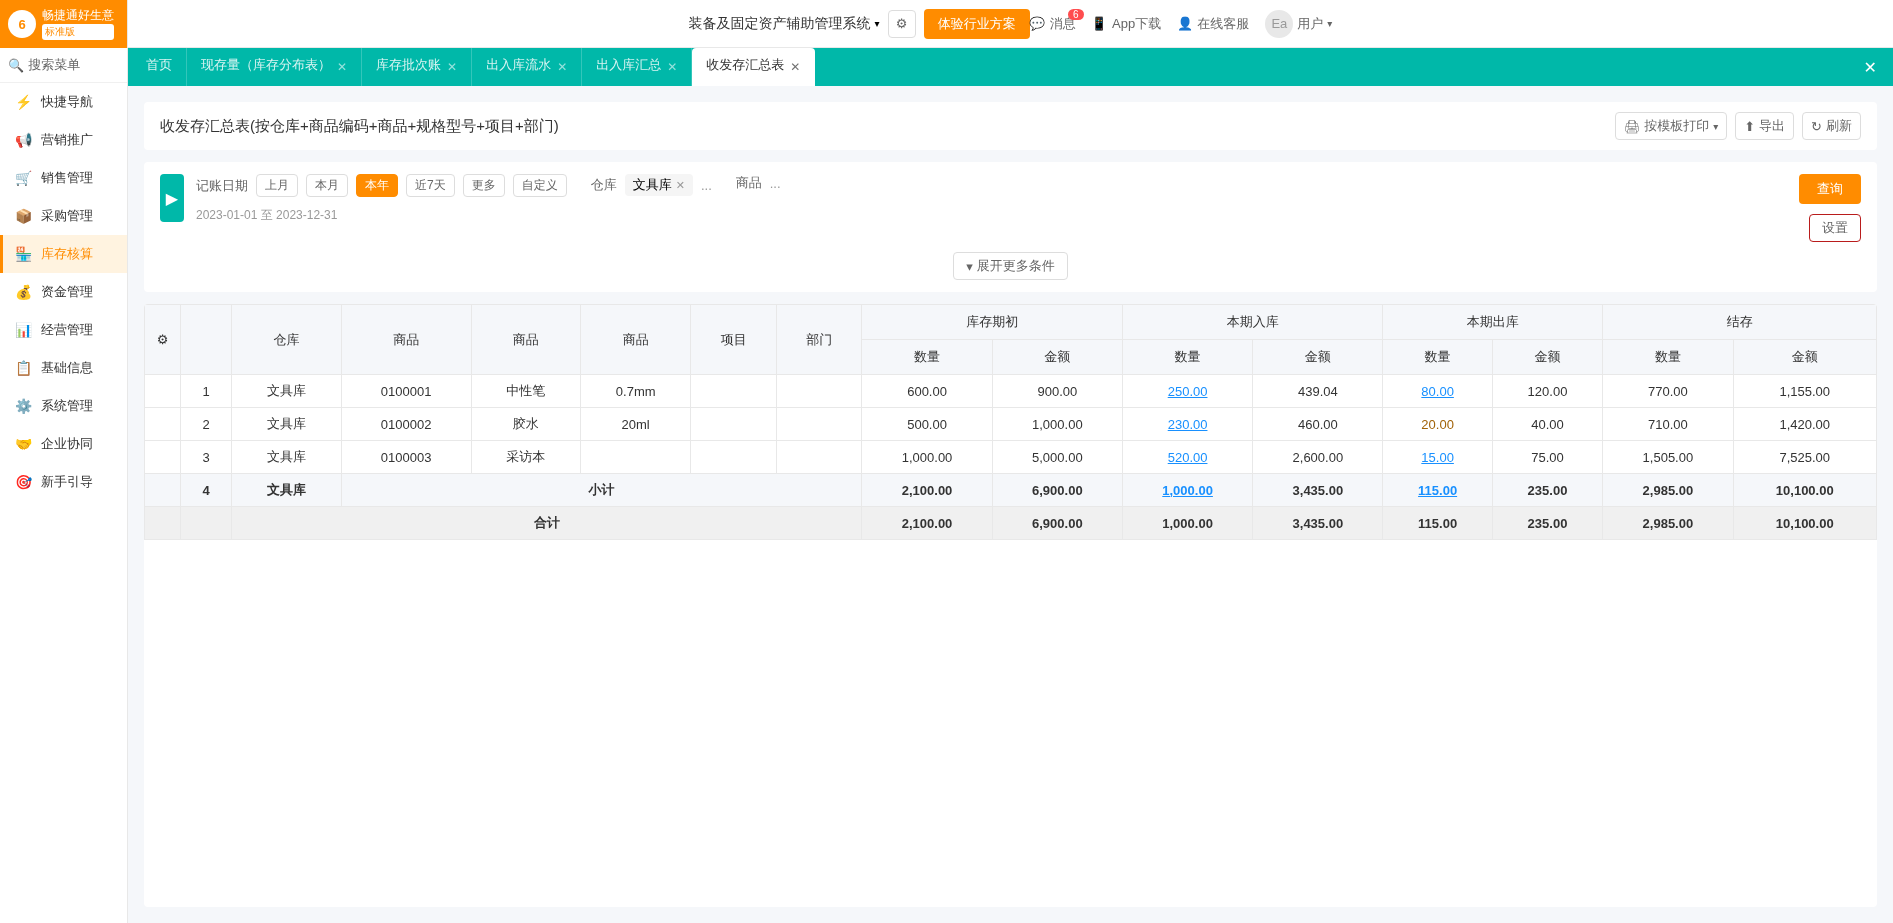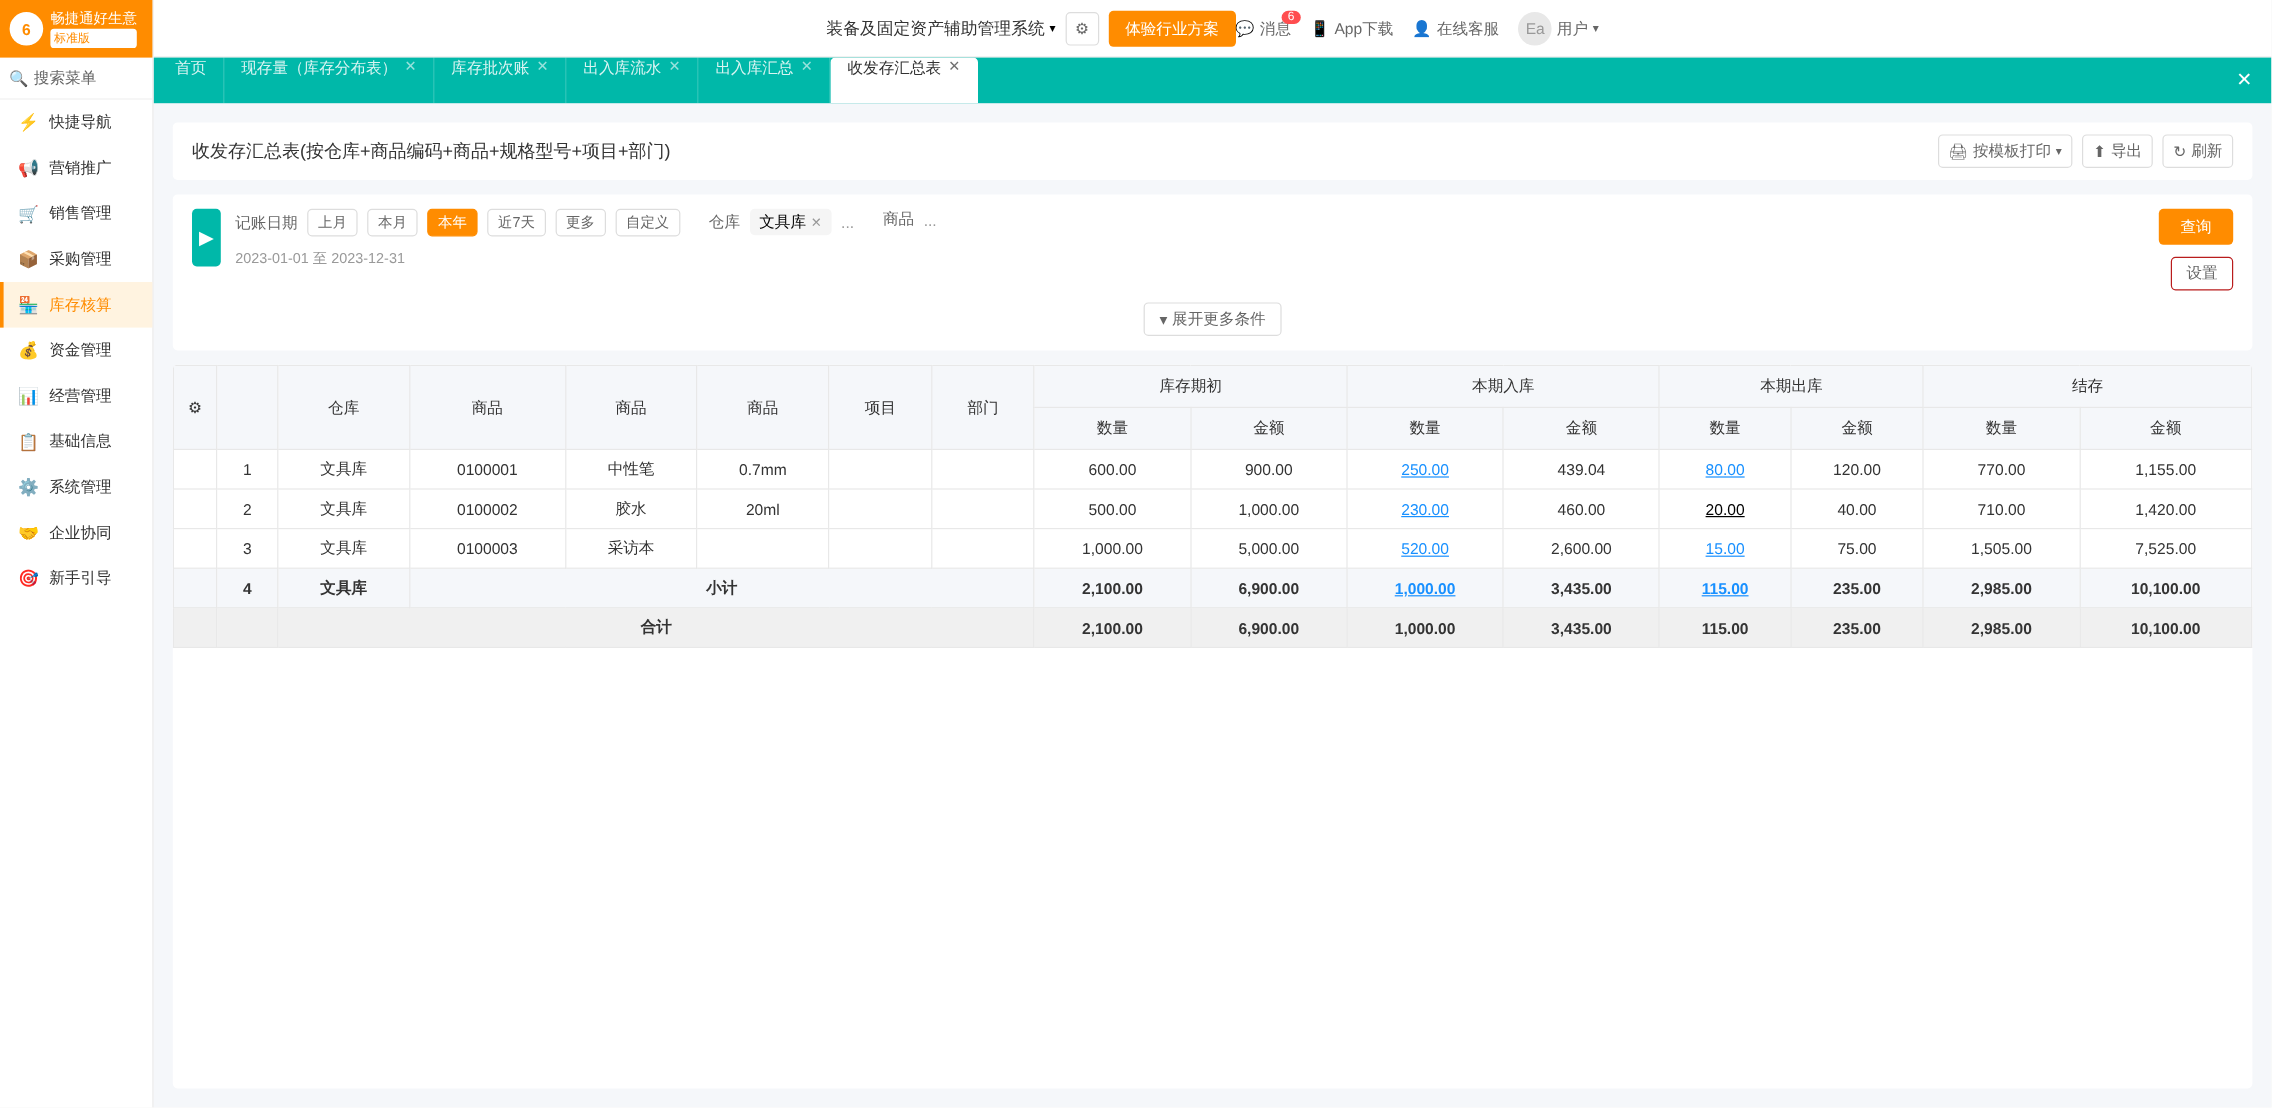--- a/index.html
+++ b/index.html
@@ -27,21 +27,21 @@
     .system-title-dropdown { display: flex; align-items: center; gap: 4px; cursor: pointer; }
     .settings-icon-btn { width: 28px; height: 28px; border: 1px solid #ddd; border-radius: 4px; display: flex; align-items: center; justify-content: center; cursor: pointer; color: #666; }
     .trial-btn { background: #ff8c00; color: #fff; border: none; border-radius: 4px; padding: 6px 14px; cursor: pointer; font-size: 13px; }
     .top-header-right { display: flex; align-items: center; gap: 16px; color: #666; }
     .header-action { display: flex; align-items: center; gap: 4px; cursor: pointer; position: relative; }
     .badge { background: #ff4d4f; color: #fff; border-radius: 10px; padding: 0 5px; font-size: 10px; position: absolute; top: -6px; right: -8px; min-width: 16px; text-align: center; }
     .user-avatar { width: 28px; height: 28px; background: #e8e8e8; border-radius: 50%; display: flex; align-items: center; justify-content: center; color: #999; }
 
     
     .tab-bar { background: #00b8a9; display: flex; align-items: center; height: 38px; flex-shrink: 0; padding: 0 4px; position: relative; }
-    .tab-item { display: flex; align-items: flex-start; gap: 6px; padding: 0 14px; height: 38px; cursor: pointer; color: rgba(255,255,255,0.85); font-size: 13px; border-right: 1px solid rgba(255,255,255,0.2); }
+    .tab-item { display: flex; align-items: flex-end; gap: 6px; padding: 12px 14px; height: 38px; cursor: pointer; color: rgba(255,255,255,0.85); font-size: 13px; border-right: 1px solid rgba(255,255,255,0.2); }
     .tab-item.active { background: #fff; color: #333; border-radius: 4px 4px 0 0; }
     .tab-item .tab-close { font-size: 12px; opacity: 0.7; }
     .tab-bar-close { margin-left: auto; color: #fff; cursor: pointer; padding: 0 12px; font-size: 16px; }
 
     
     .page-container { flex: 1; overflow: auto; background: #f5f7fa; padding: 0; display: flex; flex-direction: column; }
 
     
     .page-content { flex: 1; padding: 16px; display: flex; flex-direction: column; gap: 12px; }
 
@@ -345,21 +345,21 @@
       <td>文具库</td>
       <td>0100002</td>
       <td>胶水</td>
       <td>20ml</td>
       <td></td>
       <td></td>
       <td>500.00</td>
       <td>1,000.00</td>
       <td style="color:#1890ff;text-decoration:underline;cursor:pointer;">230.00</td>
       <td>460.00</td>
-      <td style="color:#000000;text-decoration:underline;cursor:pointer;">20.00</td>
+      <td style="color:#a16207;cursor:pointer;">20.00</td>
       <td>40.00</td>
       <td>710.00</td>
       <td>1,420.00</td>
     </tr>
               <tr>
       <td></td>
       <td>3</td>
       <td>文具库</td>
       <td>0100003</td>
       <td>采访本</td>

